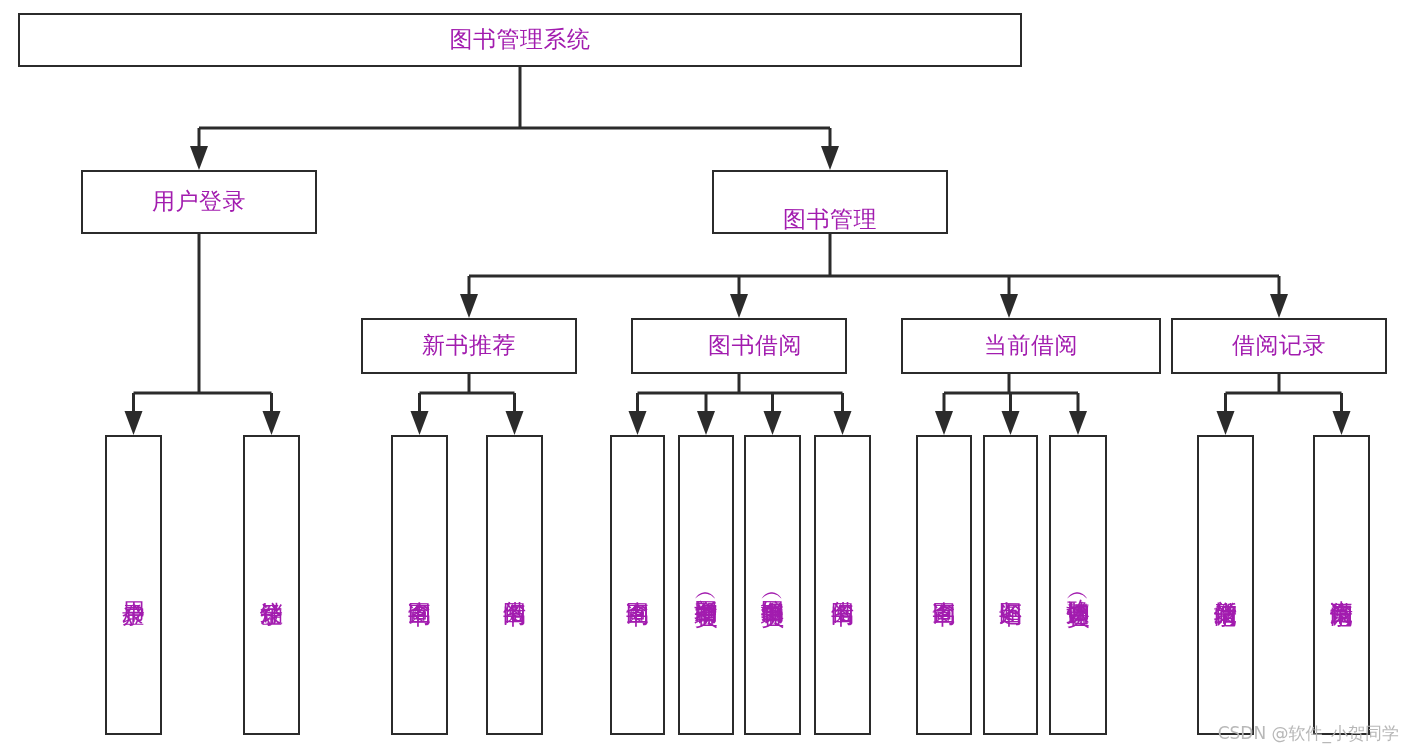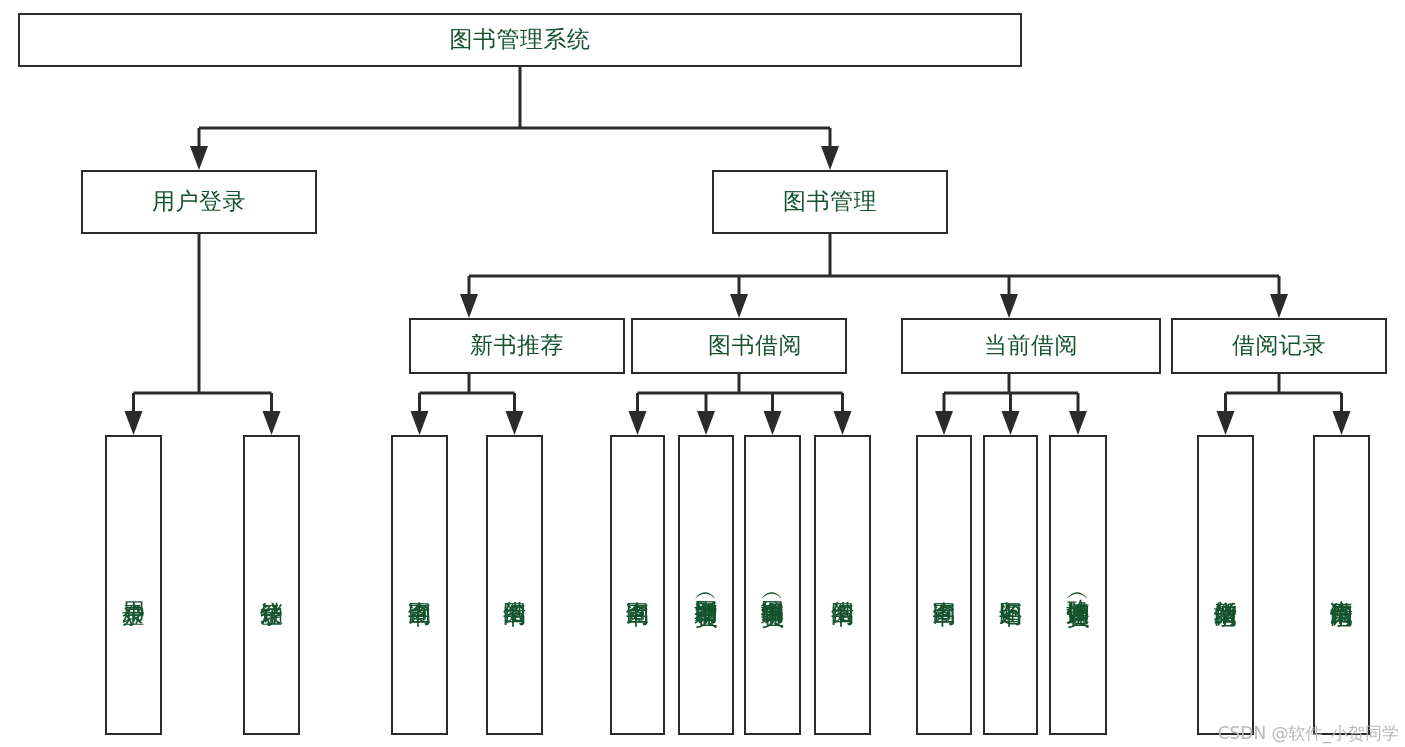--- a/index.html
+++ b/index.html
@@ -23,21 +23,21 @@
     left: 0;
     top: 0;
     width: 1405px;
     height: 747px;
   }
   .node {
     position: absolute;
     box-sizing: border-box;
     border: 2.5px solid #2b2b2b;
     background: #ffffff;
-    color: #14532d;
+    color: #a21caf;
     display: flex;
     align-items: center;
     justify-content: center;
     z-index: 2;
   }
   .node .label {
     font-size: 23px;
     line-height: 1.1;
     letter-spacing: 0.5px;
     white-space: nowrap;
@@ -125,24 +125,24 @@
       <path d="M 1341.5 393 L 1341.5 413" fill="none" stroke="#2b2b2b" stroke-width="3" stroke-linecap="butt"></path>
       <polygon points="1332.5,411 1350.5,411 1341.5,435" fill="#2b2b2b"></polygon>
     </svg>
   <div id="nodes">
       <div class="node root" style="left: 18px; top: 13px; width: 1004px; height: 54px;">
         <span class="label">图书管理系统</span>
       </div>
       <div class="node level2" style="left: 81px; top: 170px; width: 236px; height: 64px;">
         <span class="label">用户登录</span>
       </div>
-      <div class="node level2" style="left: 712px; top: 170px; width: 236px; height: 64px;">
+      <div class="node level2" style="left: 712px; top: 170px; width: 236px; height: 64px; align-items: flex-end;">
         <span class="label">图书管理</span>
       </div>
-      <div class="node level3" style="left: 361px; top: 318px; width: 216px; height: 56px; margin-left: 48px;">
+      <div class="node level3" style="left: 361px; top: 318px; width: 216px; height: 56px;">
         <span class="label">新书推荐</span>
       </div>
       <div class="node level3" style="left: 631px; top: 318px; width: 216px; height: 56px; padding-left: 32px;">
         <span class="label">图书借阅</span>
       </div>
       <div class="node level3" style="left: 901px; top: 318px; width: 260px; height: 56px;">
         <span class="label">当前借阅</span>
       </div>
       <div class="node level3" style="left: 1171px; top: 318px; width: 216px; height: 56px;">
         <span class="label">借阅记录</span>

